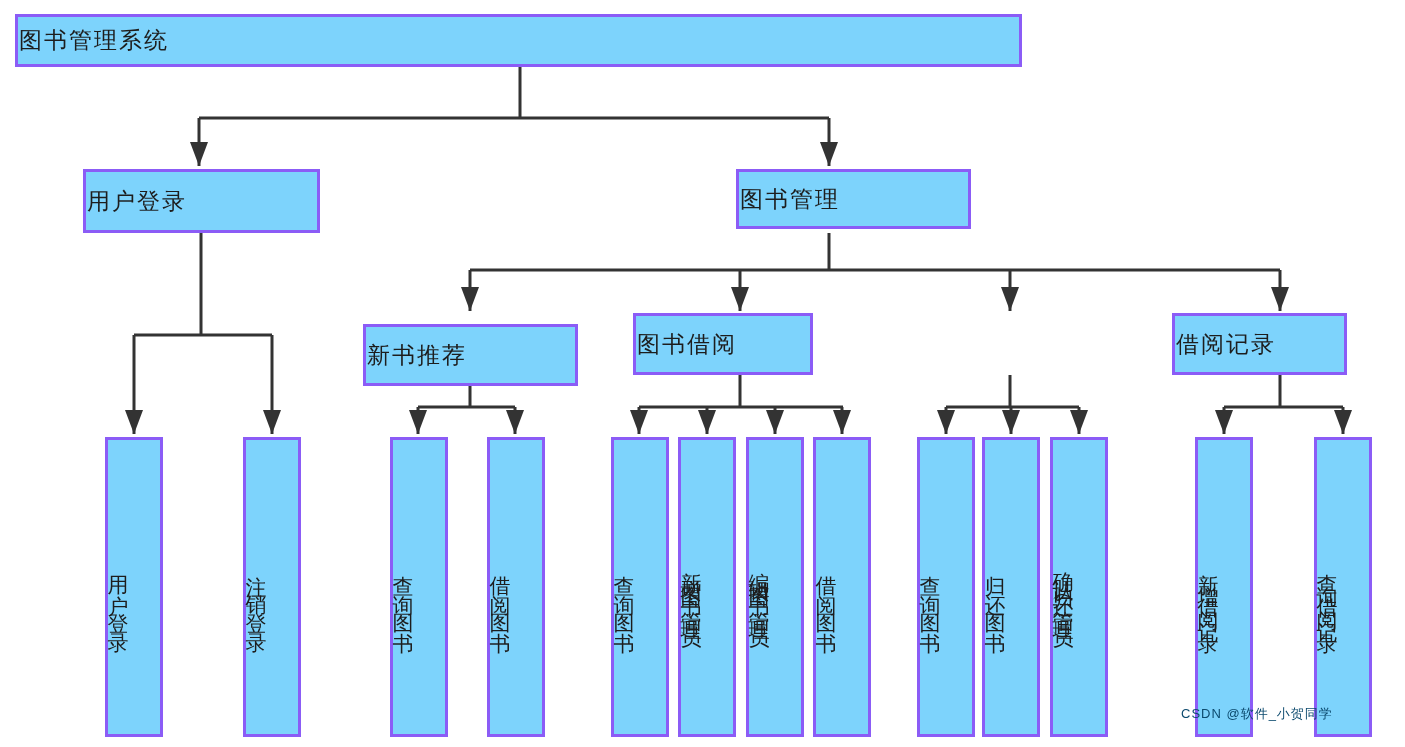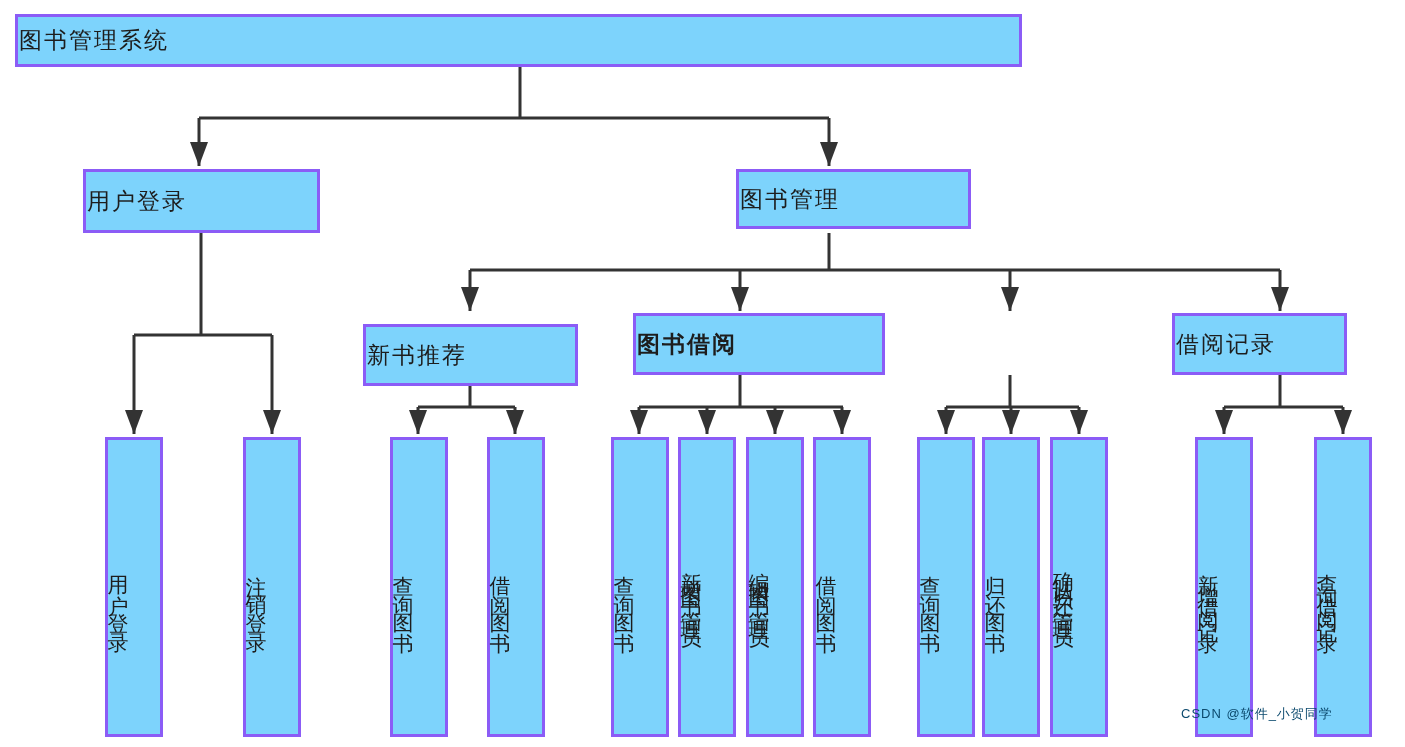--- a/index.html
+++ b/index.html
@@ -97,21 +97,21 @@
   <div class="box hbox" style="left:83px; top:169px; width:237px; height:64px;">
     <span class="label">用户登录</span>
   </div>
   <div class="box hbox" style="left:736px; top:169px; width:235px; height:60px;">
     <span class="label">图书管理</span>
   </div>
 
   <div class="box hbox" style="left:363px; top:313px; width:215px; height:62px;margin-top:11px;">
     <span class="label">新书推荐</span>
   </div>
-  <div class="box hbox" style="left:633px; top:313px; width:252px; height:62px;font-weight:bold;">
+  <div class="box hbox" style="left:633px; top:313px; width:180px; height:62px;">
     <span class="label">图书借阅</span>
   </div>
   <div class="box hbox" style="left:1172px; top:313px; width:175px; height:62px;">
     <span class="label">借阅记录</span>
   </div>
 
   <div class="box vbox sp4" style="left:105px; top:437px; width:58px; height:300px;">
     <span class="label">用户登录</span>
   </div>
   <div class="box vbox sp4" style="left:243px; top:437px; width:58px; height:300px;">

